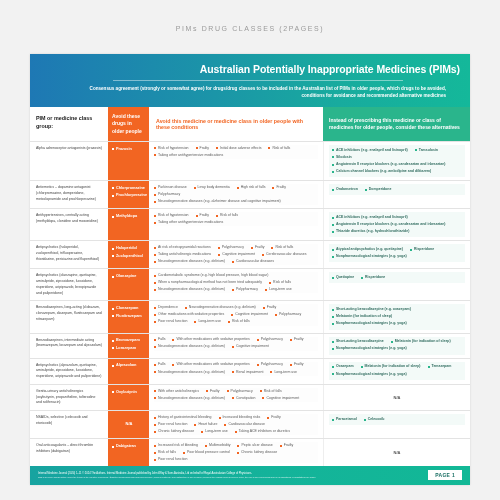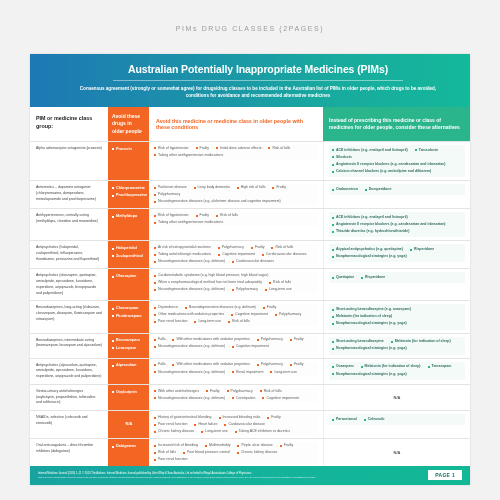--- a/index.html
+++ b/index.html
@@ -20,21 +20,21 @@
   .sheet {
     width: 440px;
     margin: 0 auto;
     background: #ffffff;
     box-shadow: 0 0 2px rgba(0,0,0,0.12);
   }
   .sheet-hdr {
     background: linear-gradient(90deg, #1e78b4 0%, #1b95a8 42%, #18ab9e 70%, #14b89a 100%);
     padding: 9px 10px 8px 26px;
     color: #ffffff;
-    text-align: center;
+    text-align: right;
   }
   .sheet-hdr h1 {
     font-size: 10.5px;
     font-weight: bold;
     letter-spacing: -0.1px;
     margin-bottom: 5px;
   }
   .sheet-hdr .rule {
     width: 72%;
     height: 1px;

